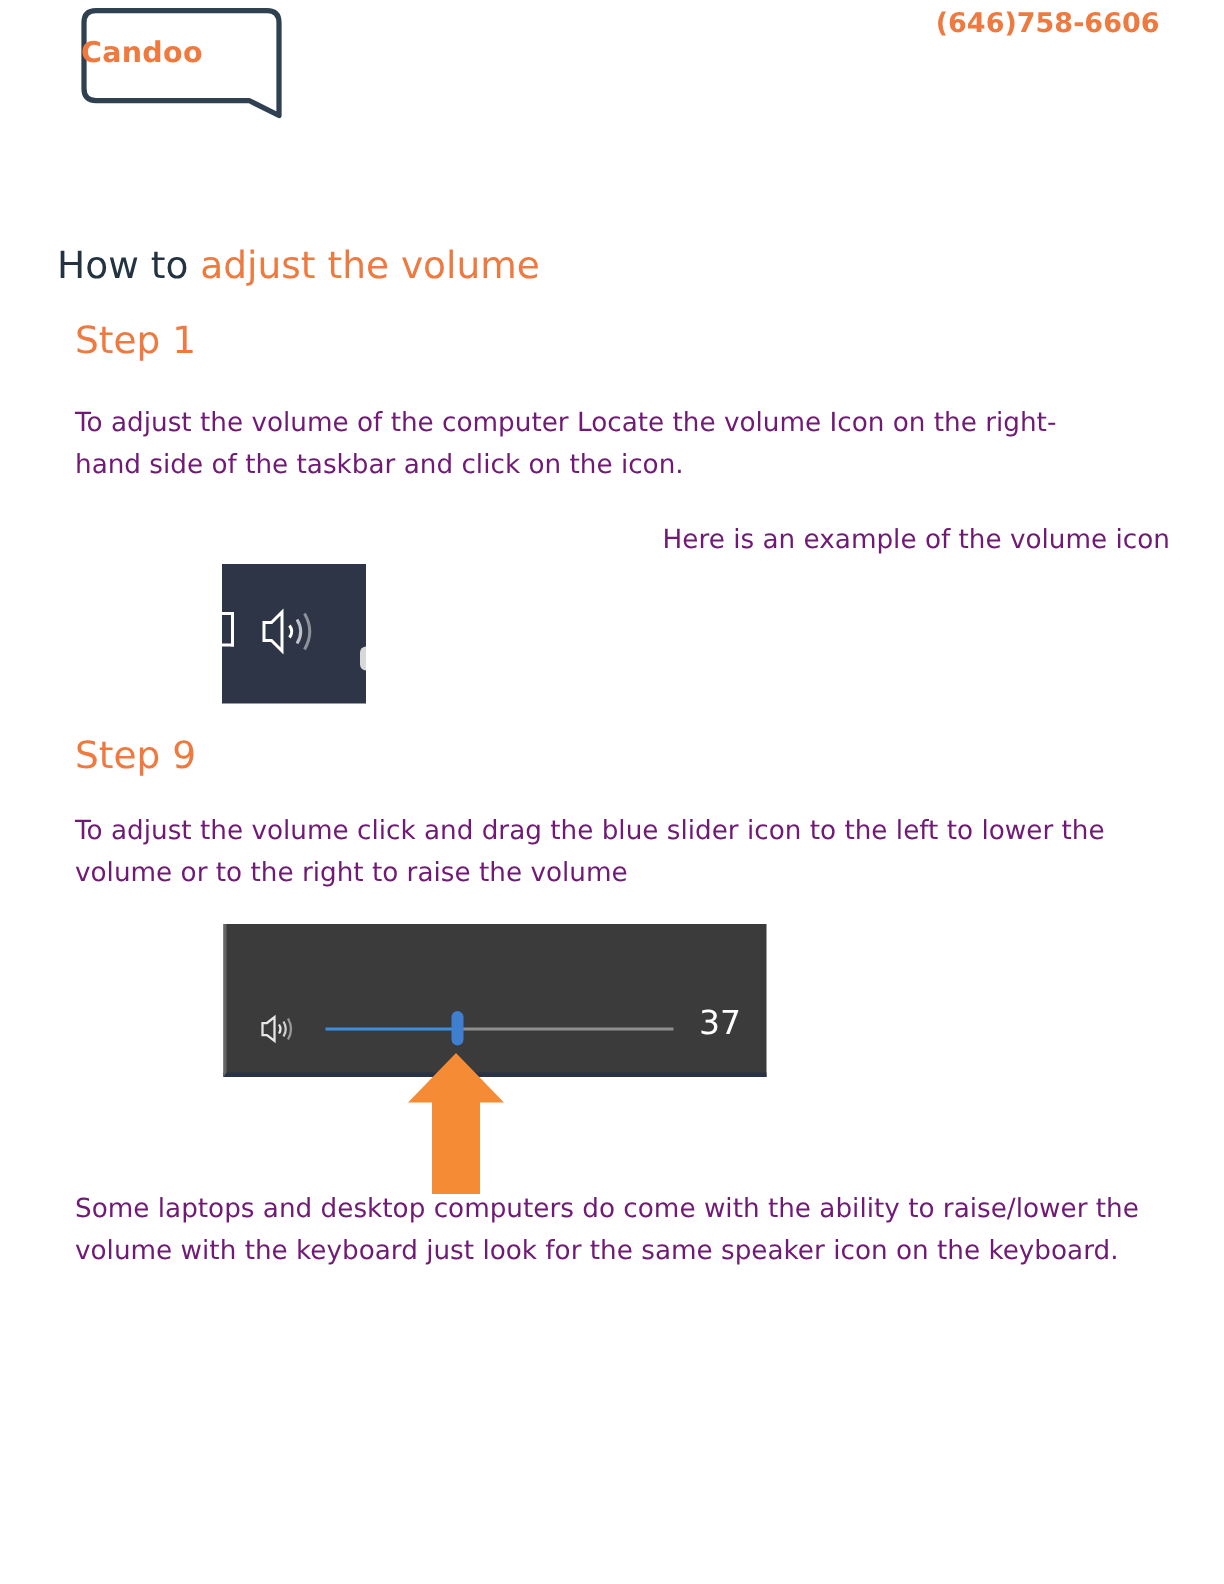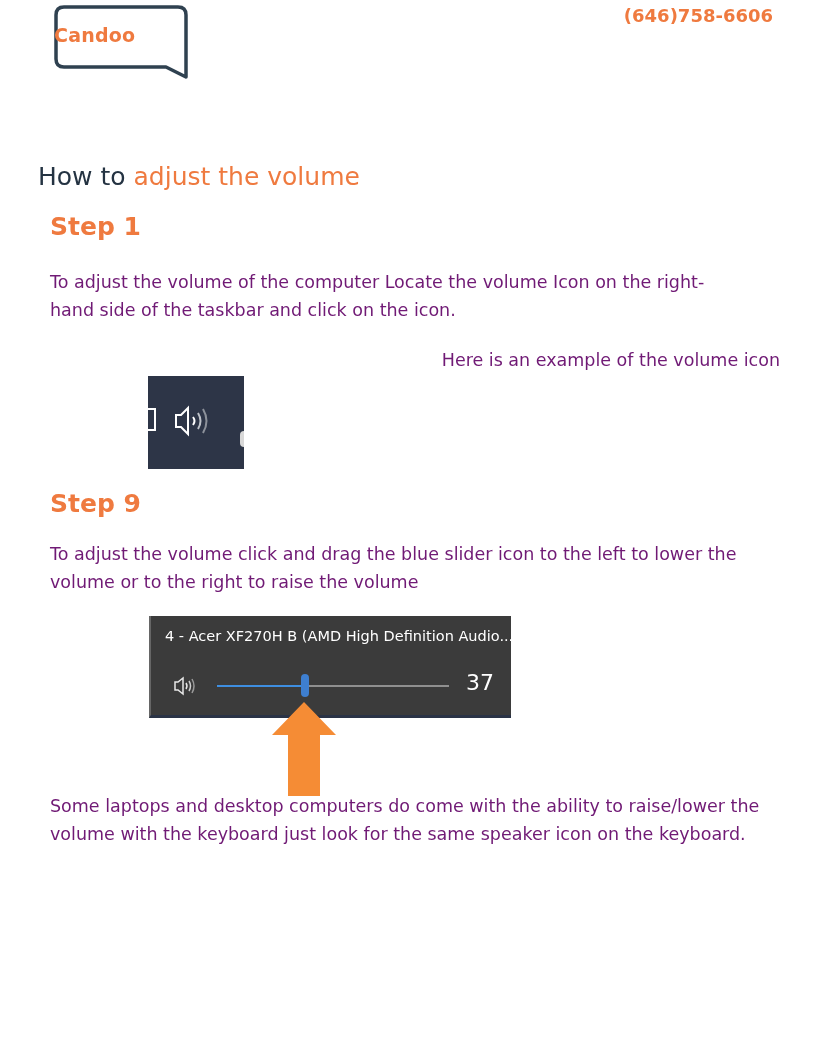--- a/index.html
+++ b/index.html
@@ -7,21 +7,21 @@
          font-family:"DejaVu Sans", sans-serif; color:#243342; }
   .logo { position:absolute; left:54px; top:5px; width:134px; height:74px; }
   .logo svg { position:absolute; left:0; top:0; }
   .logo-text { position:absolute; left:0; top:19px; width:134px; text-align:left;
                font-weight:bold; font-size:19px; color:#ef7a3f; letter-spacing:0.2px; }
   .contact { position:absolute; right:43px; top:2px; text-align:right; font-weight:bold; font-size:18px; line-height:28px; }
   .contact .phone { color:#ef7a3f; }
   .contact .email, .contact .site { color:#243342; }
   .title { position:absolute; left:38px; top:134px; font-size:25px; font-weight:normal; color:#243342; white-space:nowrap;margin-top:28px; }
   .title .accent { color:#ef7a3f; }
-  .step { position:absolute; left:50px; font-size:25px; color:#ef7a3f;font-weight:bold; }
+  .step { position:absolute; left:50px; font-size:25px; color:#ef7a3f; }
   .para { position:absolute; left:50px; width:730px; font-size:17.5px; line-height:28px; color:#701a75; }
   .icon-shot { position:absolute; left:148px; top:376px; width:96px; height:93px; background:#2d3547; overflow:hidden; }
   .icon-shot .rect { position:absolute; left:0; top:32px; width:6px; height:19px; border:2px solid #ffffff; border-left:none; }
   .icon-shot svg { position:absolute; left:25px; top:28px; }
   .icon-shot .blip { position:absolute; right:-4px; top:55px; width:8px; height:16px; border-radius:4px; background:#d8d8d8; }
   .vol-shot { position:absolute; left:149px; top:616px; width:362px; height:102px; background:#3b3b3b; border-bottom:3px solid #2a3346; border-left:2px solid #666; box-sizing:border-box; }
   .vol-shot .device { position:absolute; left:14px; top:12px; font-size:14.5px; color:#ffffff; white-space:nowrap; font-family:"DejaVu Sans", sans-serif; }
   .vol-shot .spk { position:absolute; left:22px; top:60px; }
   .vol-shot .track-fill { position:absolute; left:66px; top:69px; width:88px; height:2px; background:#3e8ee0; }
   .vol-shot .track-rest { position:absolute; left:154px; top:69px; width:144px; height:2px; background:#8f8f8f; }
@@ -57,21 +57,20 @@
     <path d="M25 9 Q30 17 25 25" fill="none" stroke="#bfc3ca" stroke-width="2"></path>
     <path d="M30 5 Q37 17 30 29" fill="none" stroke="#8c919a" stroke-width="2"></path>
   </svg>
   <div class="blip"></div>
 </div>
 
 <div class="step" style="top:489px;">Step 9</div>
 <div class="para" style="top:540px;">To adjust the volume click and drag the blue slider icon to the left to lower the volume or to the right to raise the volume</div>
 
 <div class="vol-shot">
-  <div class="device">4 - Acer XF270H B (AMD High Definition Audio...</div>
   <svg class="spk" width="28" height="20" viewBox="0 0 28 20">
     <path d="M2 6 H5 L10 2 V18 L5 14 H2 Z" fill="none" stroke="#e8e8e8" stroke-width="1.5"></path>
     <path d="M13 7 Q15 10 13 13" fill="none" stroke="#e8e8e8" stroke-width="1.5"></path>
     <path d="M16 5 Q19 10 16 15" fill="none" stroke="#cfcfcf" stroke-width="1.5"></path>
     <path d="M19 3 Q23 10 19 17" fill="none" stroke="#9a9a9a" stroke-width="1.5"></path>
   </svg>
   <div class="track-fill"></div>
   <div class="track-rest"></div>
   <div class="thumb"></div>
   <div class="value">37</div>

